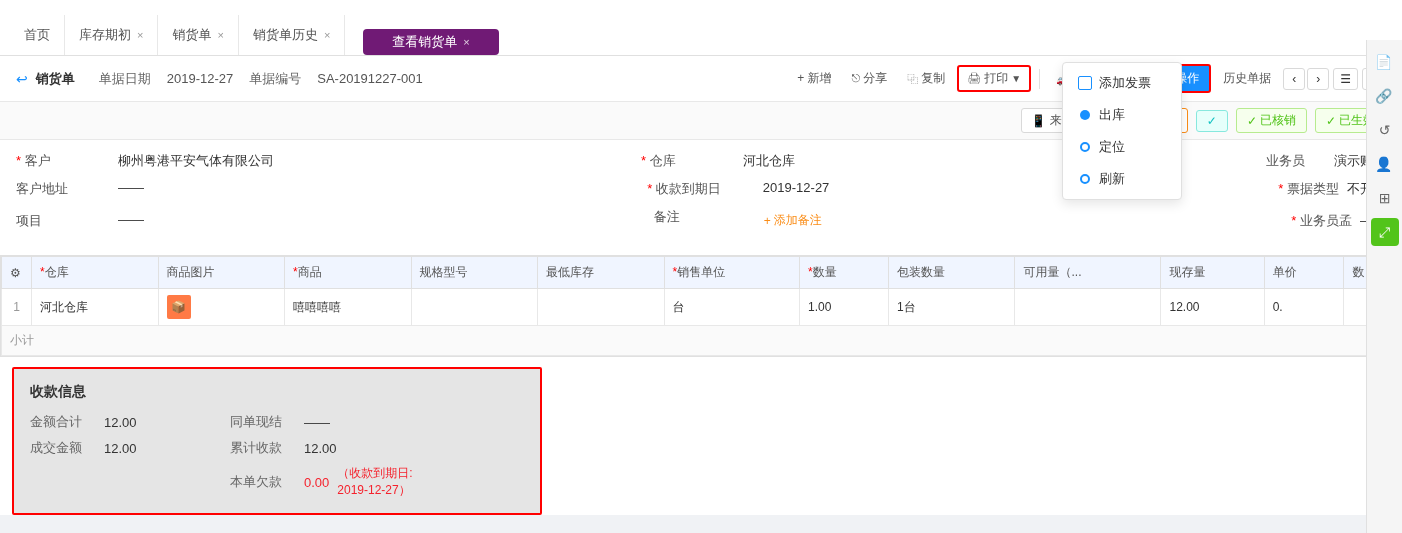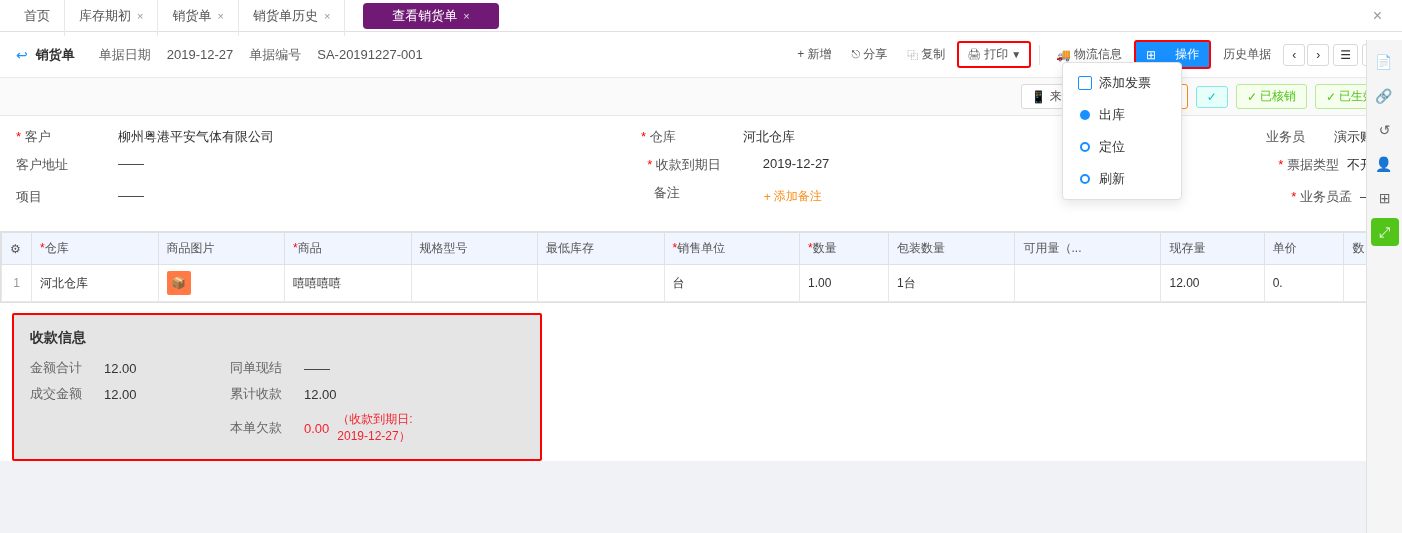--- a/index.html
+++ b/index.html
@@ -1,21 +1,21 @@
 <!DOCTYPE html>
 <html><head>
   <meta charset="utf-8">
   <style>
     * { box-sizing: border-box; margin: 0; padding: 0; }
     body { font-family: 'Microsoft YaHei', Arial, sans-serif; font-size: 13px; background: #f0f2f5; color: #333; overflow: hidden; }
 
     
     .tab-bar {
-      display: flex; align-items: center; background: #fff; border-bottom: 1px solid #e0e0e0;
-      padding: 0 10px; height: 32px; position: relative;
+      display: flex; align-items: flex-end; background: #fff; border-bottom: 1px solid #e0e0e0;
+      padding: 0 10px; height: 56px; position: relative;
     }
     .tab-item {
       display: flex; align-items: center; padding: 0 14px; height: 40px; cursor: pointer;
       font-size: 13px; color: #555; border-right: 1px solid #e8e8e8; white-space: nowrap;
     }
     .tab-item .close-btn { margin-left: 6px; color: #999; font-size: 11px; cursor: pointer; }
     .tab-item.highlight { background: #701a75; color: #fff; border-radius: 4px; margin: 0 18px; padding: 4px 29px; height: auto; border: none; }
     .tab-item.highlight .close-btn { color: rgba(255,255,255,0.8); }
     .close-x { margin-left: auto; font-size: 16px; color: #999; cursor: pointer; padding: 0 10px; }
 
@@ -312,20 +312,25 @@
             <td></td>
             <td></td>
             <td>台</td>
             <td>1.00</td>
             <td>1台</td>
             <td></td>
             <td>12.00</td>
             <td>0.</td>
             <td></td>
           </tr>
+          <tr class="subtotal-row">
+            <td colspan="13">
+              <span>小计</span>
+            </td>
+          </tr>
         </tbody>
       </table>
     </div>
   </div>
 
   <div class="payment-section">
     <div class="payment-title">收款信息</div>
     <div style="display:grid; grid-template-columns: 200px 200px 240px; gap: 8px 0;">
       <div class="payment-row">
         <span class="pay-label">金额合计</span>

